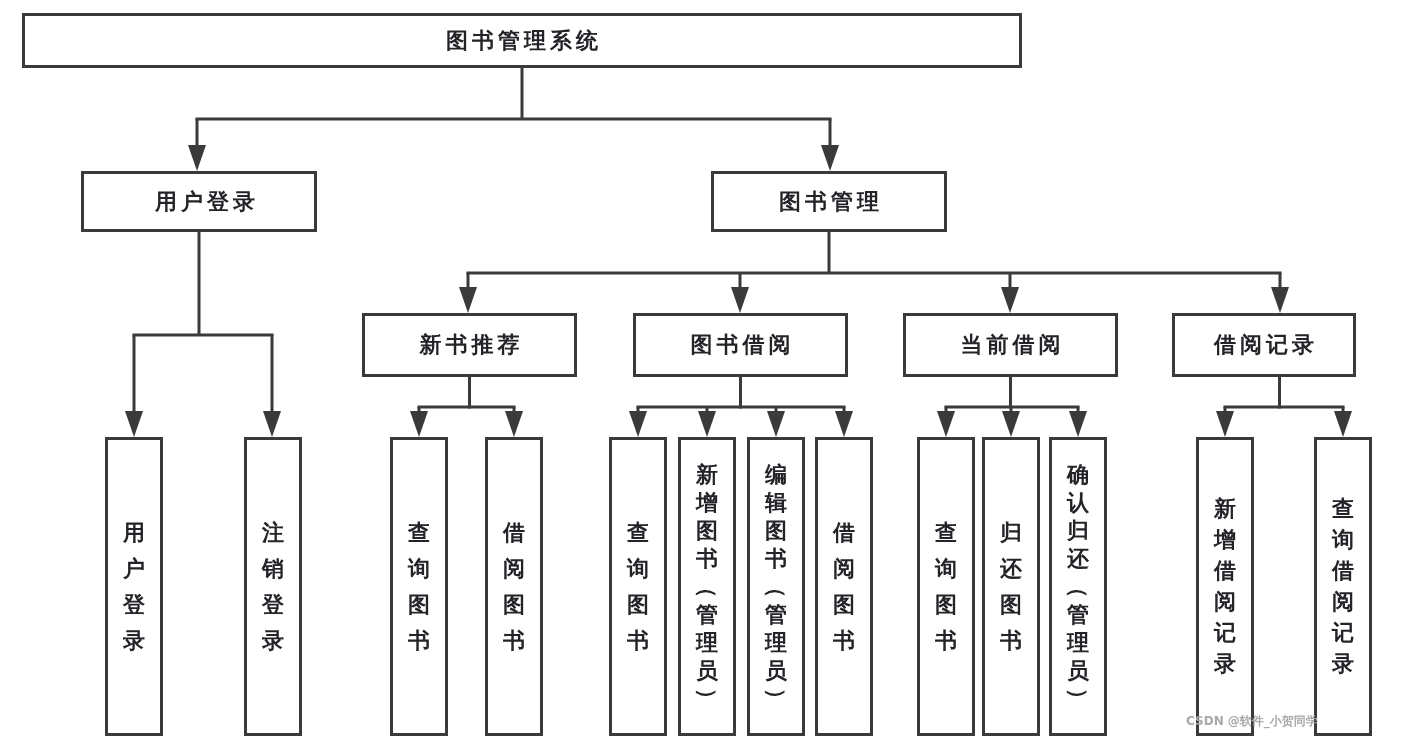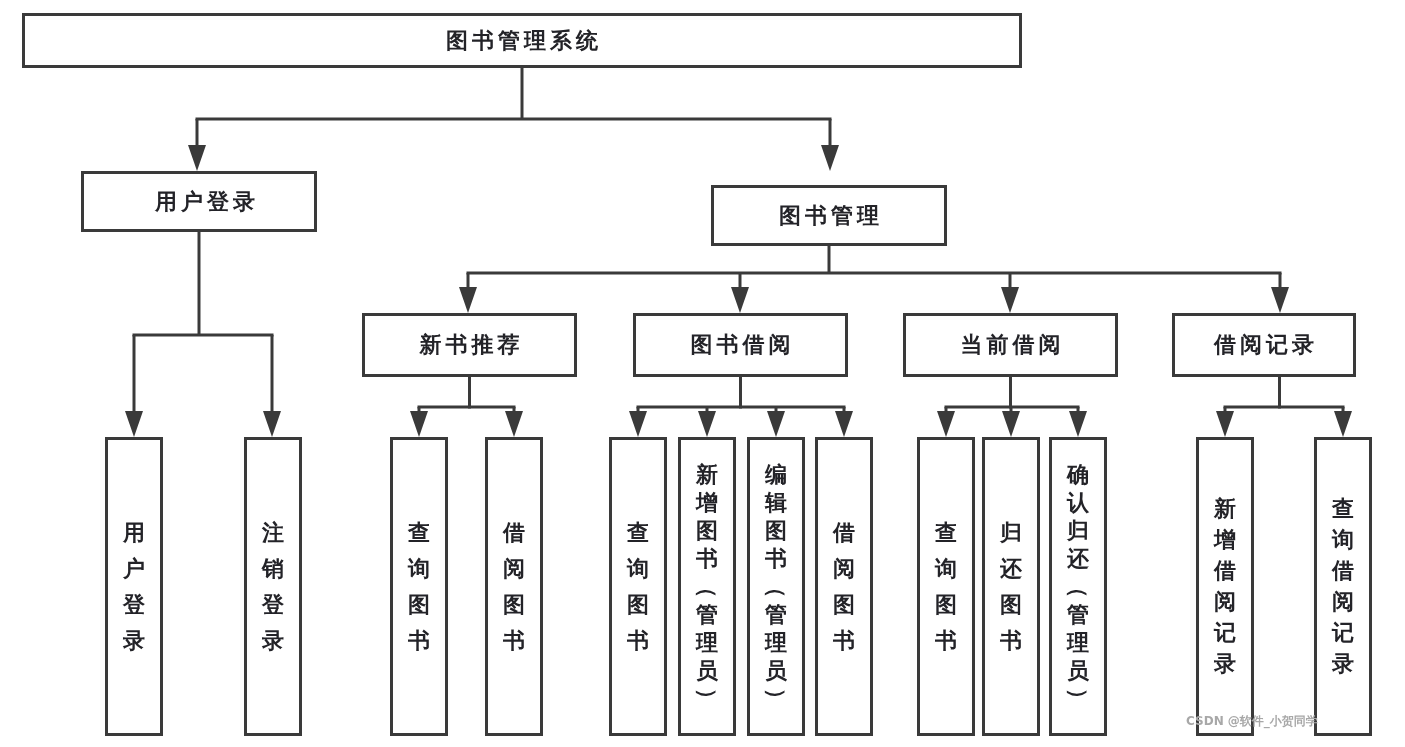--- a/index.html
+++ b/index.html
@@ -125,21 +125,21 @@
     </g>
   </svg>
 
   <div class="box" style="left:22px;top:13px;width:1000px;height:55px;">
     <span class="hlabel">图书管理系统</span>
   </div>
 
   <div class="box" style="left:81px;top:171px;width:236px;height:61px;padding-left:12px;">
     <span class="hlabel">用户登录</span>
   </div>
-  <div class="box" style="left:711px;top:185px;width:236px;height:61px;">
+  <div class="box" style="left:711px;top:171px;width:236px;height:61px;">
     <span class="hlabel">图书管理</span>
   </div>
 
   <div class="box" style="left:362px;top:313px;width:215px;height:64px;">
     <span class="hlabel">新书推荐</span>
   </div>
   <div class="box" style="left:633px;top:313px;width:215px;height:64px;">
     <span class="hlabel">图书借阅</span>
   </div>
   <div class="box" style="left:903px;top:313px;width:215px;height:64px;">

